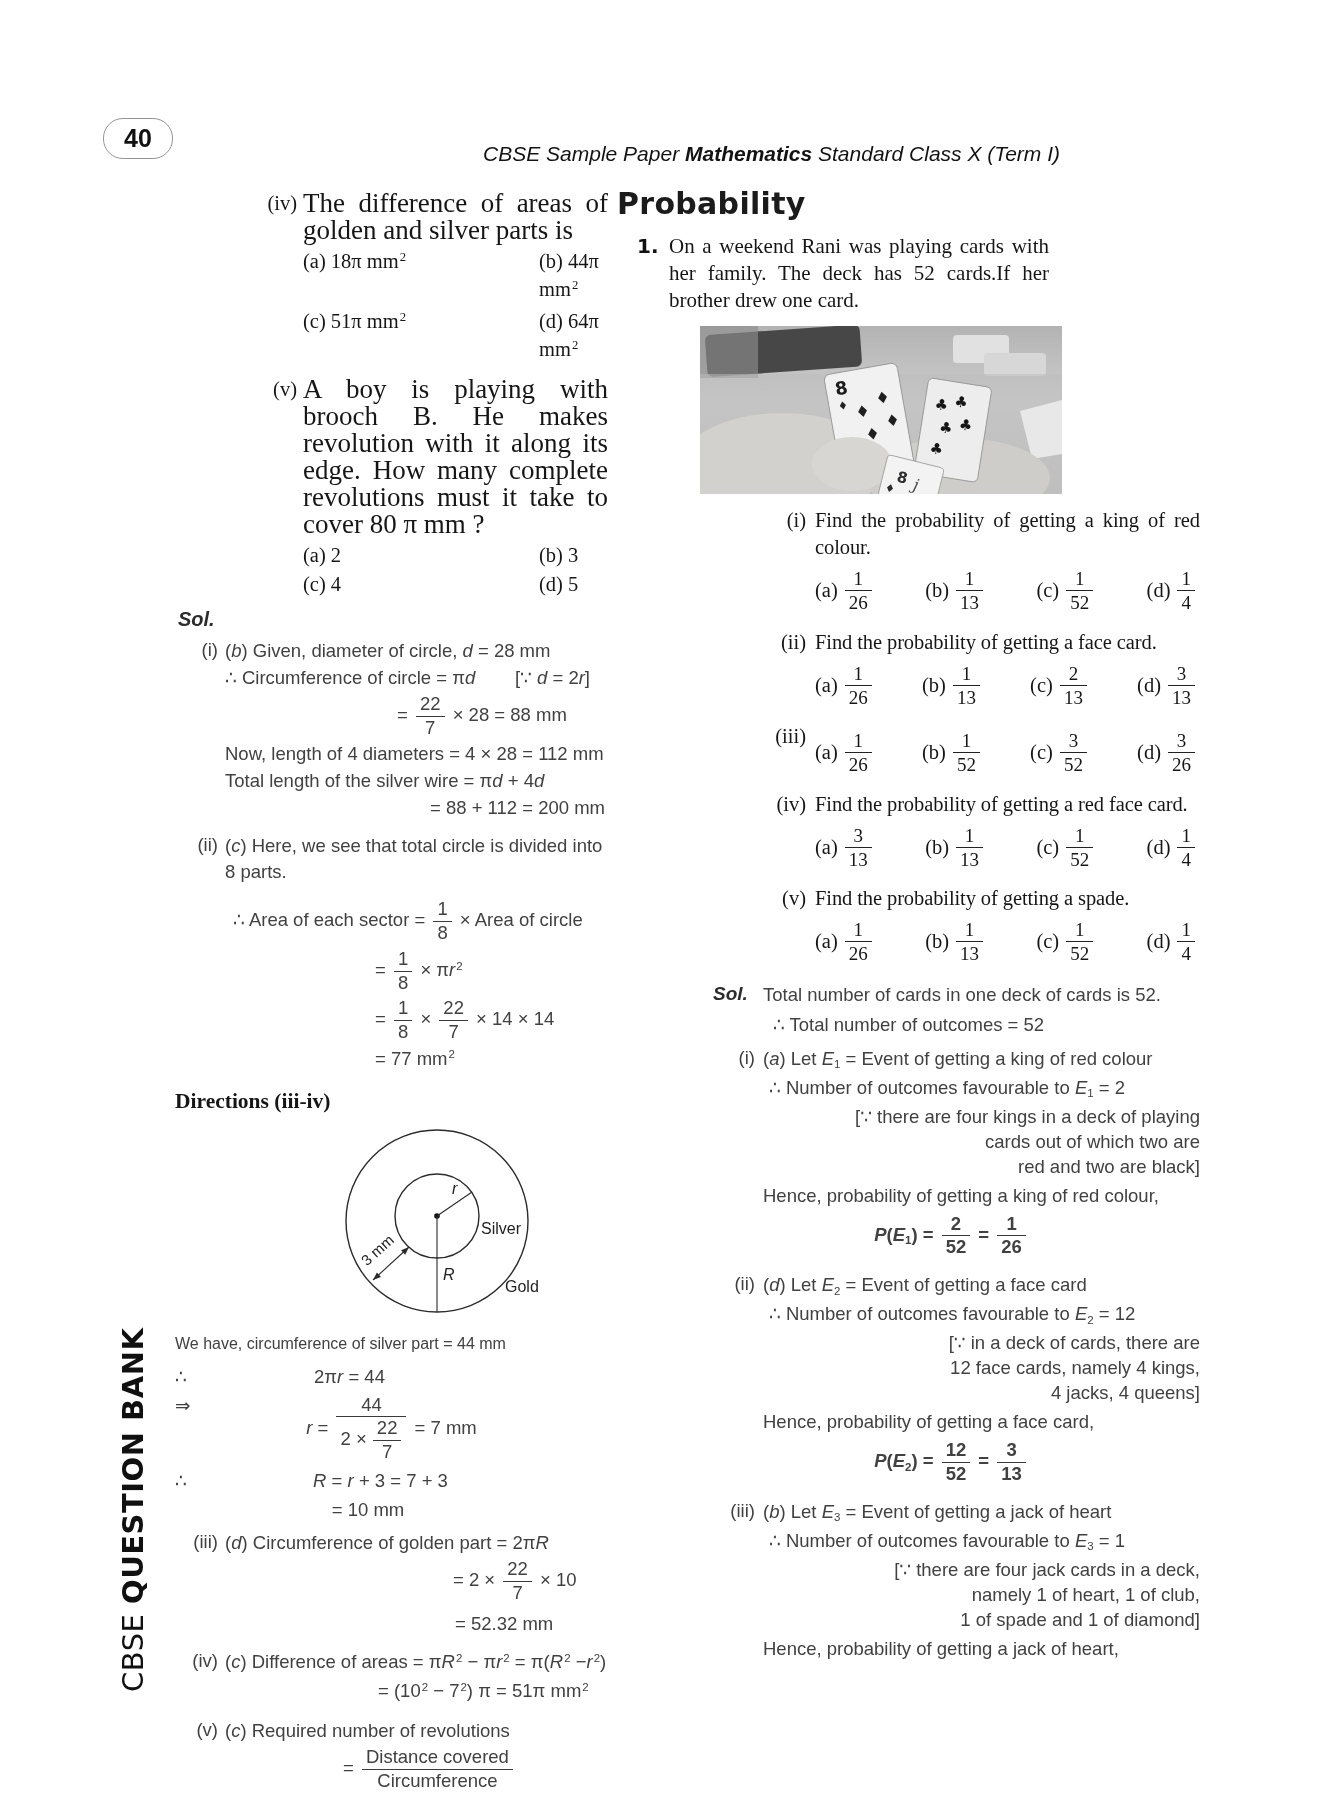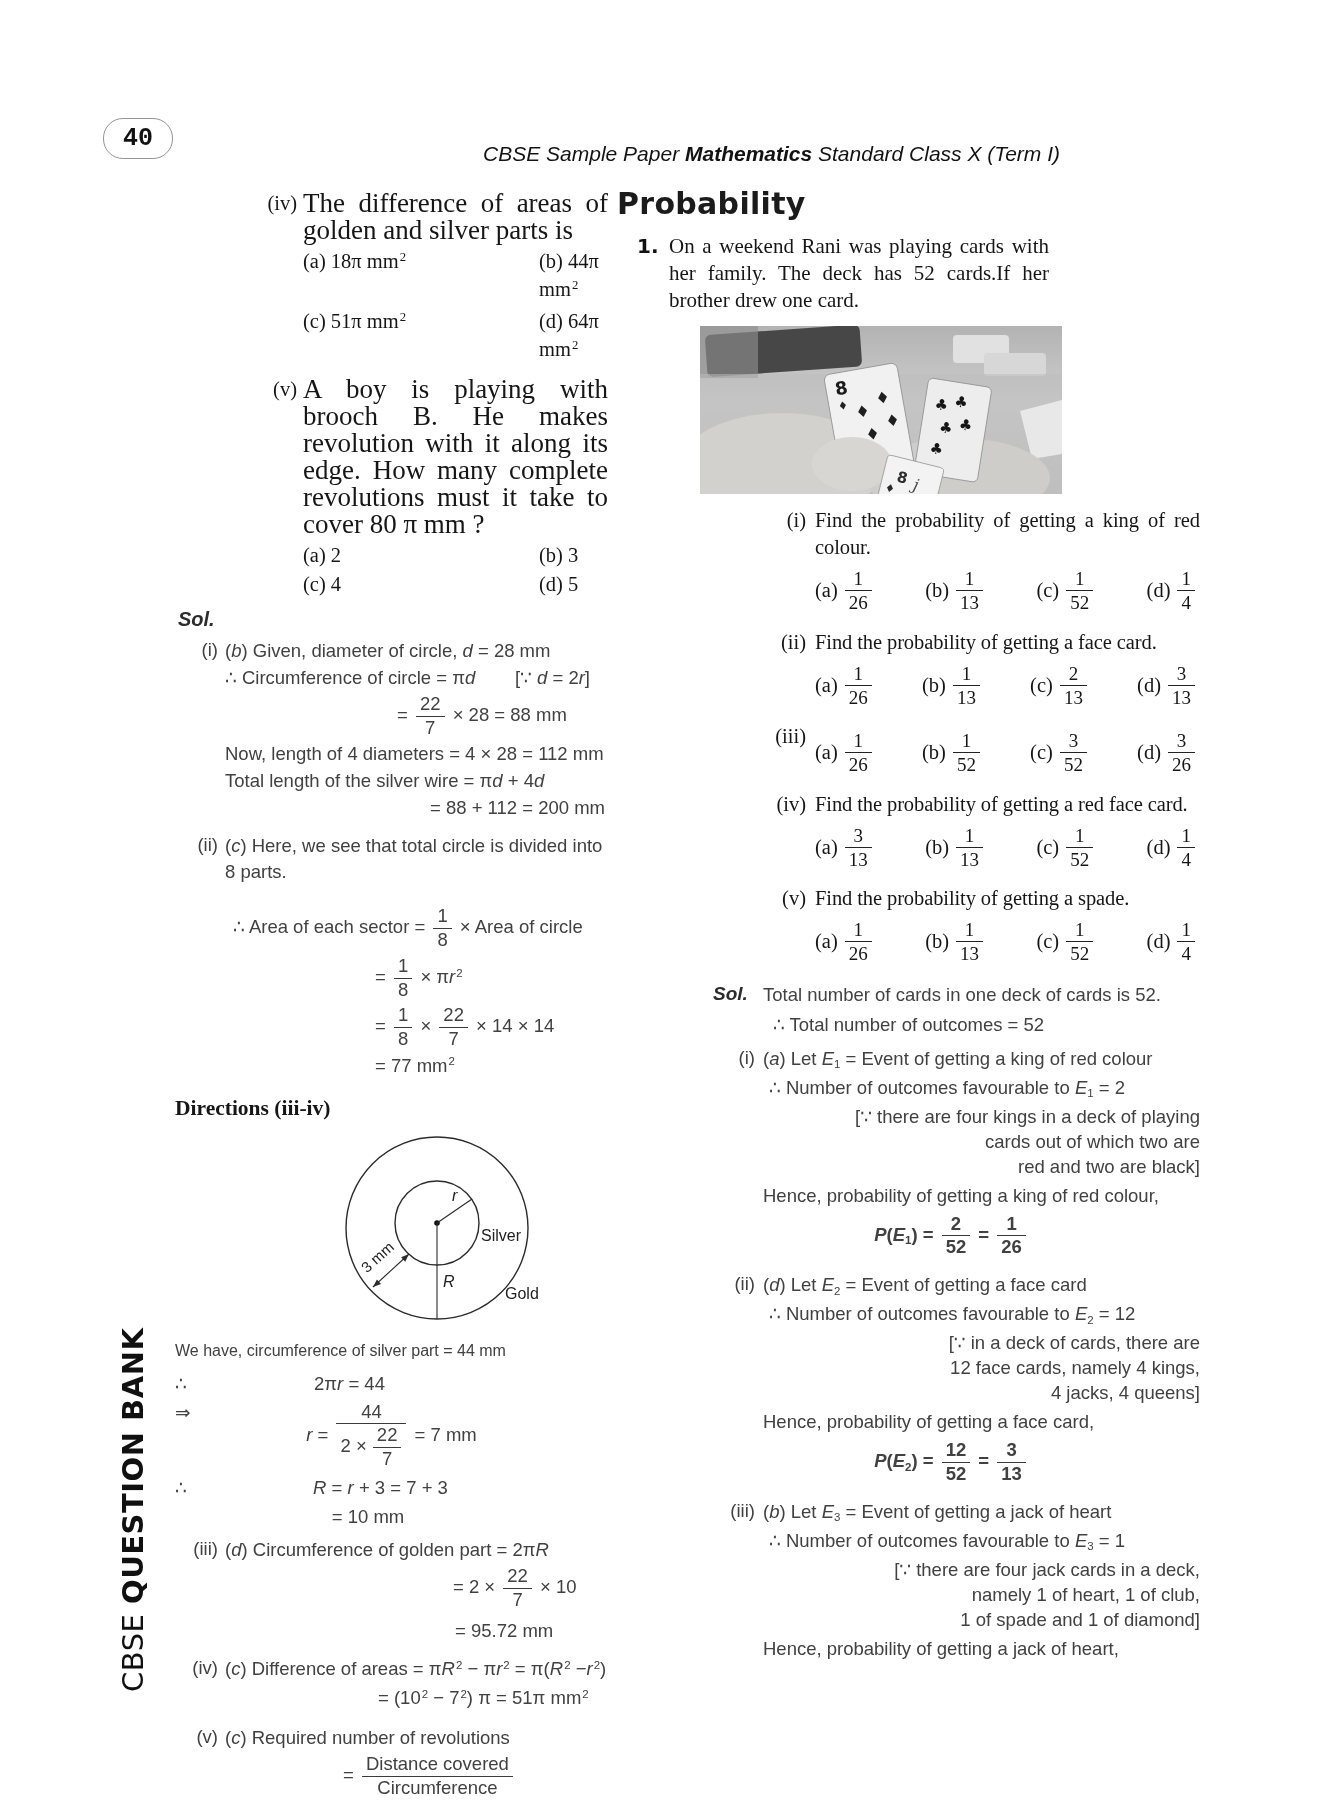--- a/index.html
+++ b/index.html
@@ -1,21 +1,21 @@
 <!DOCTYPE html>
 <html><head>
 <meta charset="utf-8">
 <style>
   html,body{margin:0;padding:0;background:#888;}
   .page{position:relative;width:1320px;height:1800px;background:#ffffff;overflow:hidden;
         font-family:"Liberation Serif","DejaVu Serif",serif;color:#161616;}
   
   .badge{position:absolute;left:103px;top:118px;width:68px;height:39px;border:1.6px solid #949494;
          border-radius:20px;display:flex;align-items:center;justify-content:center;background:#fff;
-         font-family:Liberation Mono, monospace;font-weight:800;font-size:25px;color:#111;}
+         font-family:Liberation Sans, sans-serif;font-weight:800;font-size:25px;color:#111;}
   .htitle{position:absolute;top:142px;right:260px;font-style:italic;font-size:21px;color:#131313;
           font-family:Liberation Sans, sans-serif;}
   .htitle b{font-weight:800;}
   
   .spine{position:absolute;left:116px;top:1692px;transform:rotate(-90deg);transform-origin:left top;
          white-space:nowrap;font-family:"DejaVu Sans","Liberation Sans",sans-serif;font-size:29px;color:#101010;letter-spacing:.5px;}
   .spine-reg{font-weight:400;}
   .spine-bold{font-weight:800;}
   
   .cols{position:absolute;left:175px;top:190px;width:1025px;display:flex;gap:9px;}
@@ -141,21 +141,21 @@
           <div class="ml"><span class="tx">Now, length of 4 diameters = 4 × 28 = 112 mm</span></div>
           <div class="ml"><span class="tx">Total length of the silver wire = π</span><span class="var">d</span><span class="tx"> + 4</span><span class="var">d</span></div>
           <div class="ml" style="padding-left:205px"><span class="tx">= 88 + 112 = 200 mm</span></div>
         </div>
       </div>
 
       <div class="sitem sans">
         <div class="smark">(ii)</div>
         <div class="sbody">
           <div class="ml"><span class="tx">(</span><span class="var">c</span><span class="tx">) Here, we see that total circle is divided into 8 parts.</span></div>
-          <div class="ml" style="padding-left:8px;margin-top:19px"><span class="tx">∴ Area of each sector = </span><span class="frac"><span class="num"><span class="tx">1</span></span><span class="den"><span class="tx">8</span></span></span><span class="tx"> × Area of circle</span></div>
+          <div class="ml" style="padding-left:8px;margin-top:12px"><span class="tx">∴ Area of each sector = </span><span class="frac"><span class="num"><span class="tx">1</span></span><span class="den"><span class="tx">8</span></span></span><span class="tx"> × Area of circle</span></div>
           <div class="ml" style="padding-left:150px"><span class="tx">= </span><span class="frac"><span class="num"><span class="tx">1</span></span><span class="den"><span class="tx">8</span></span></span><span class="tx"> × π</span><span class="var">r</span><span class="sup">2</span></div>
           <div class="ml" style="padding-left:150px"><span class="tx">= </span><span class="frac"><span class="num"><span class="tx">1</span></span><span class="den"><span class="tx">8</span></span></span><span class="tx"> × </span><span class="frac"><span class="num"><span class="tx">22</span></span><span class="den"><span class="tx">7</span></span></span><span class="tx"> × 14 × 14</span></div>
           <div class="ml" style="padding-left:150px"><span class="tx">= 77 mm</span><span class="sup">2</span></div>
         </div>
       </div>
 
       <div class="dirhead serif">Directions (iii-iv)</div>
 
       <div class="diagram">
         <svg width="290" height="205" viewBox="0 0 290 205" xmlns="http://www.w3.org/2000/svg">
@@ -191,21 +191,21 @@
       <div class="mrow sans">
         <div class="mmark"></div>
         <div class="mbody" style="padding-right:75px"><span class="tx">= 10  mm</span></div>
       </div>
 
       <div class="sitem sans">
         <div class="smark">(iii)</div>
         <div class="sbody">
           <div class="ml"><span class="tx">(</span><span class="var">d</span><span class="tx">) Circumference of golden part = 2π</span><span class="var">R</span></div>
           <div class="ml" style="padding-left:228px"><span class="tx">= 2 × </span><span class="frac"><span class="num"><span class="tx">22</span></span><span class="den"><span class="tx">7</span></span></span><span class="tx"> × 10</span></div>
-          <div class="ml" style="padding-left:230px;margin-top:6px"><span class="tx">= 95.72 mm</span></div>
+          <div class="ml" style="padding-left:230px;margin-top:6px"><span class="tx">= 52.32 mm</span></div>
         </div>
       </div>
 
       <div class="sitem sans">
         <div class="smark">(iv)</div>
         <div class="sbody">
           <div class="ml"><span class="tx">(</span><span class="var">c</span><span class="tx">) Difference of areas = π</span><span class="var">R</span><span class="sup">2</span><span class="tx"> − π</span><span class="var">r</span><span class="sup">2</span><span class="tx"> = π(</span><span class="var">R</span><span class="sup">2</span><span class="tx"> −</span><span class="var">r</span><span class="sup">2</span><span class="tx">)</span></div>
           <div class="ml" style="padding-left:153px"><span class="tx">= (10</span><span class="sup">2</span><span class="tx"> − 7</span><span class="sup">2</span><span class="tx">) π = 51π mm</span><span class="sup">2</span></div>
         </div>
       </div>

